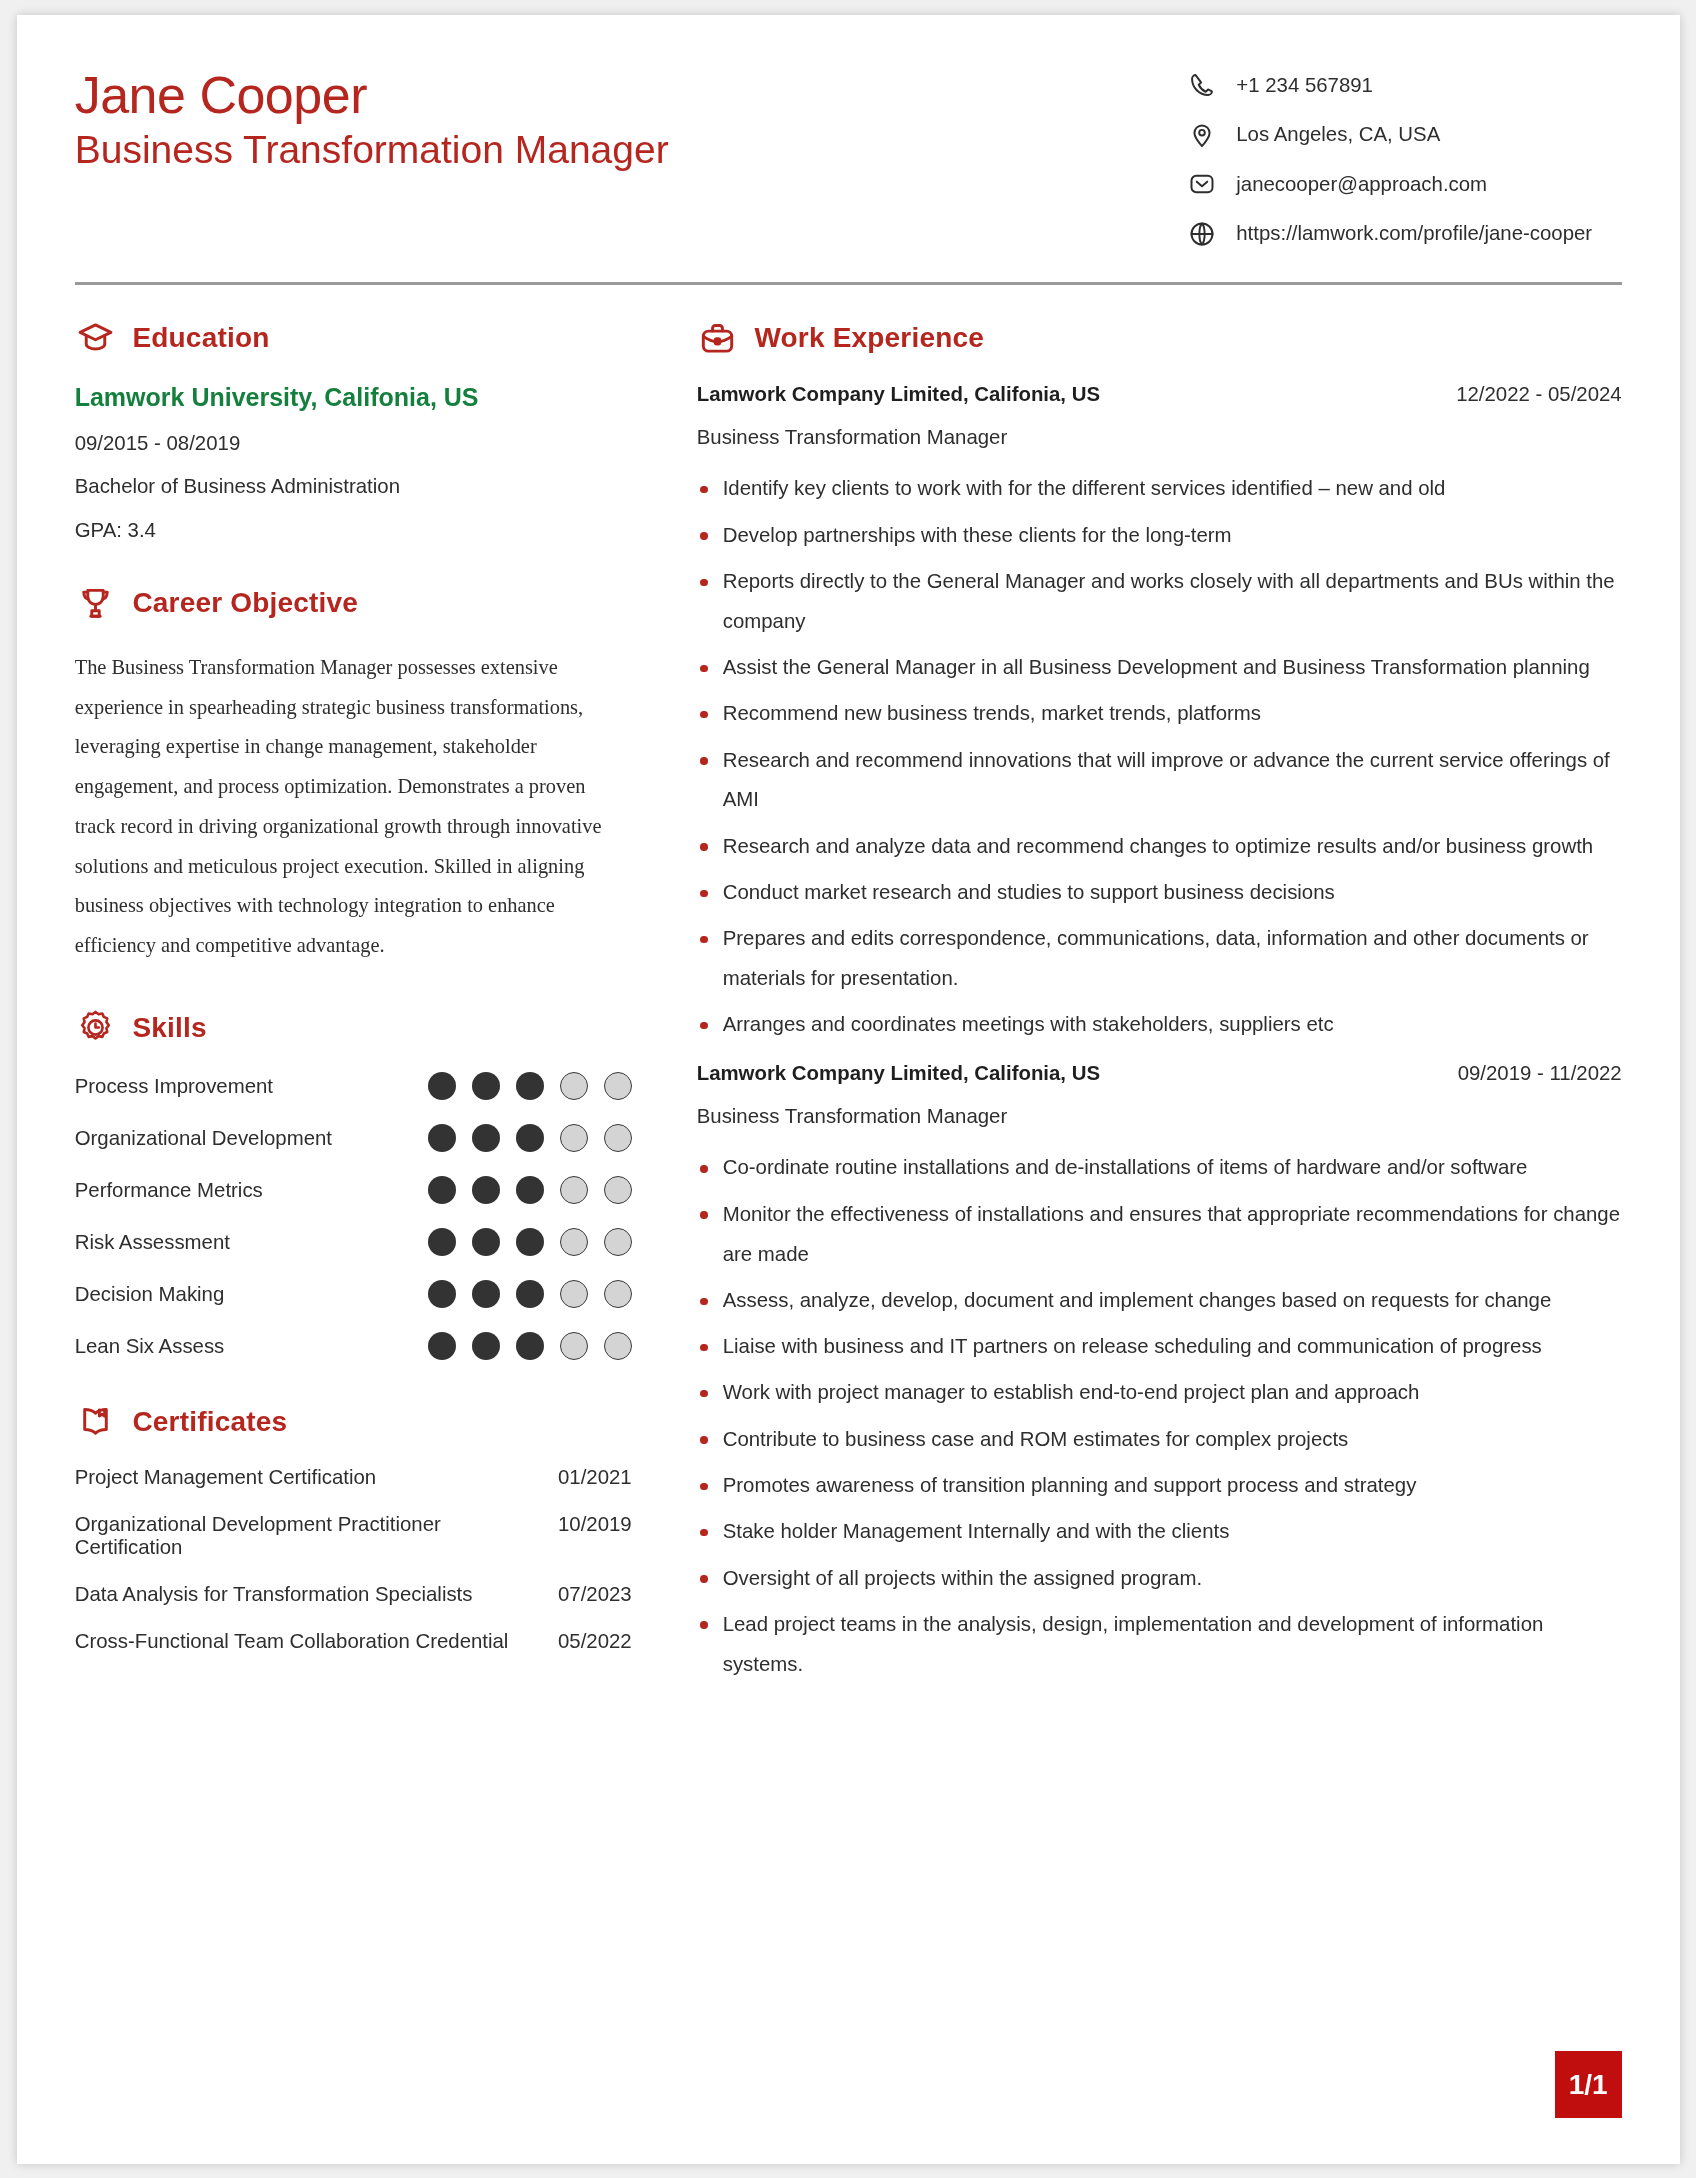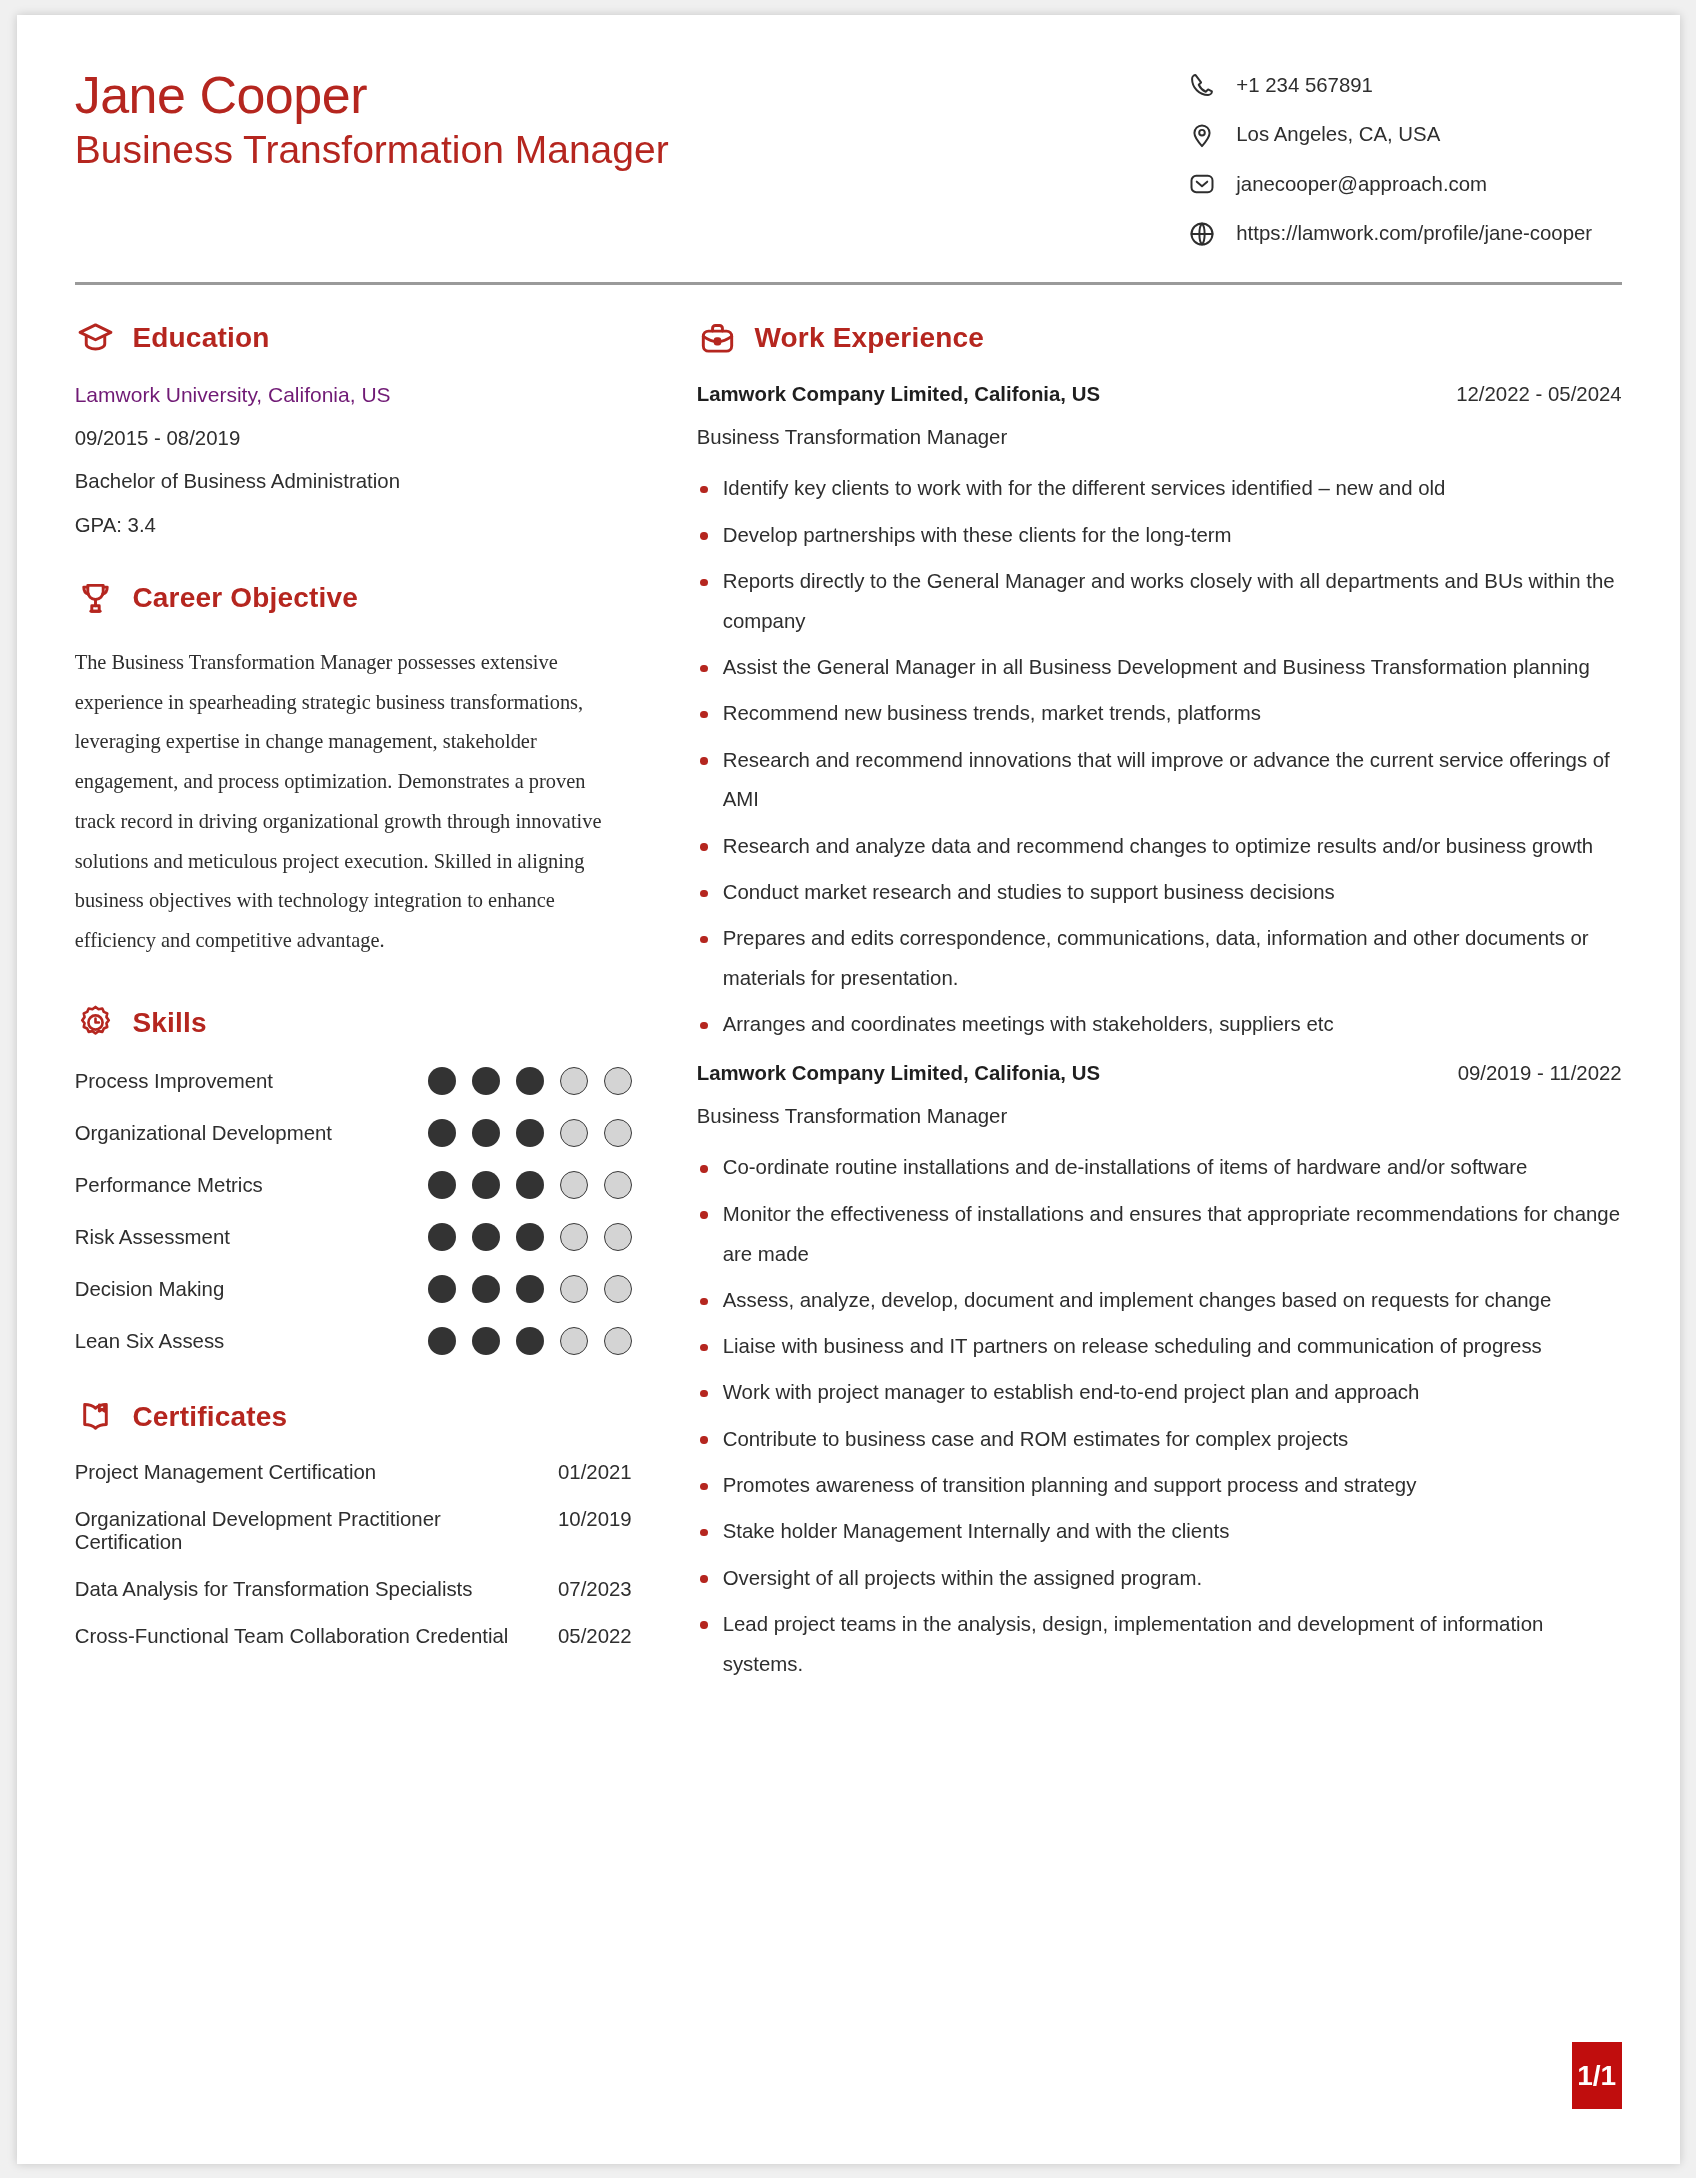--- a/index.html
+++ b/index.html
@@ -114,23 +114,23 @@
   }
   .section-title {
     color: #b5261f;
     font-size: 28px;
     font-weight: bold;
     letter-spacing: 0.2px;
   }
 
   
   .edu-org {
-    font-size: 21px;
-    font-weight: normal;
-    color: #701a75;
+    font-size: 25px;
+    font-weight: bold;
+    color: #15803d;
     margin-bottom: 20.4px;
   }
   .edu-line {
     font-size: 20.4px;
     color: #2e2e2e;
     margin-bottom: 20.4px;
   }
   .edu-line:last-child { margin-bottom: 0; }
 
   
@@ -222,26 +222,26 @@
     width: 7.4px;
     height: 7.4px;
     border-radius: 50%;
     background: #b5261f;
   }
 
   
   .page-badge {
     position: absolute;
     right: 58px;
-    bottom: 55px;
+    bottom: 46px;
     background: #c00d0d;
     color: #ffffff;
     font-size: 28px;
     font-weight: bold;
-    width: 50px;
+    width: 67px;
     height: 67px;
     display: flex;
     align-items: center;
     justify-content: center;
   }
 </style>
 </head>
 <body>
 
 <div class="page">

